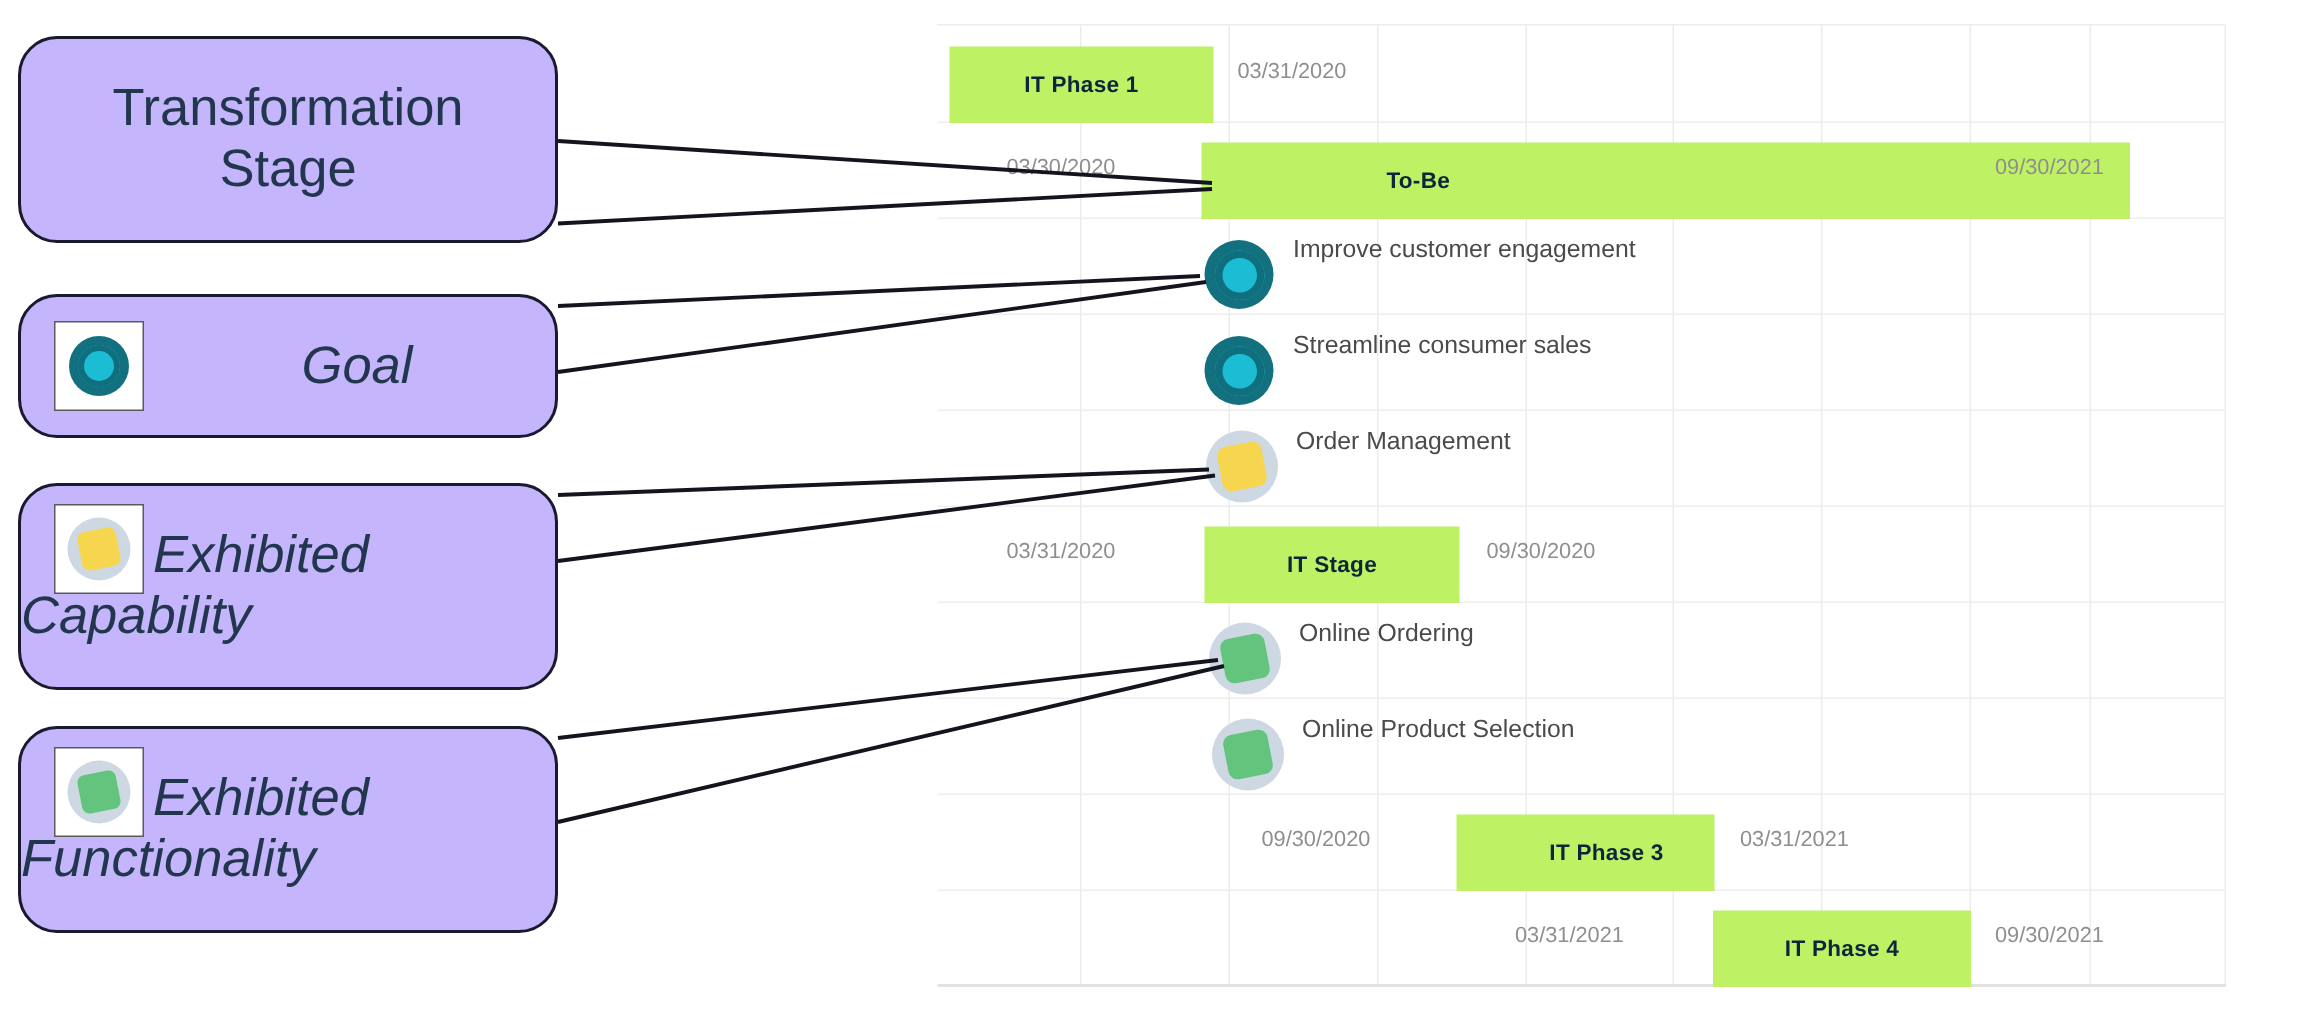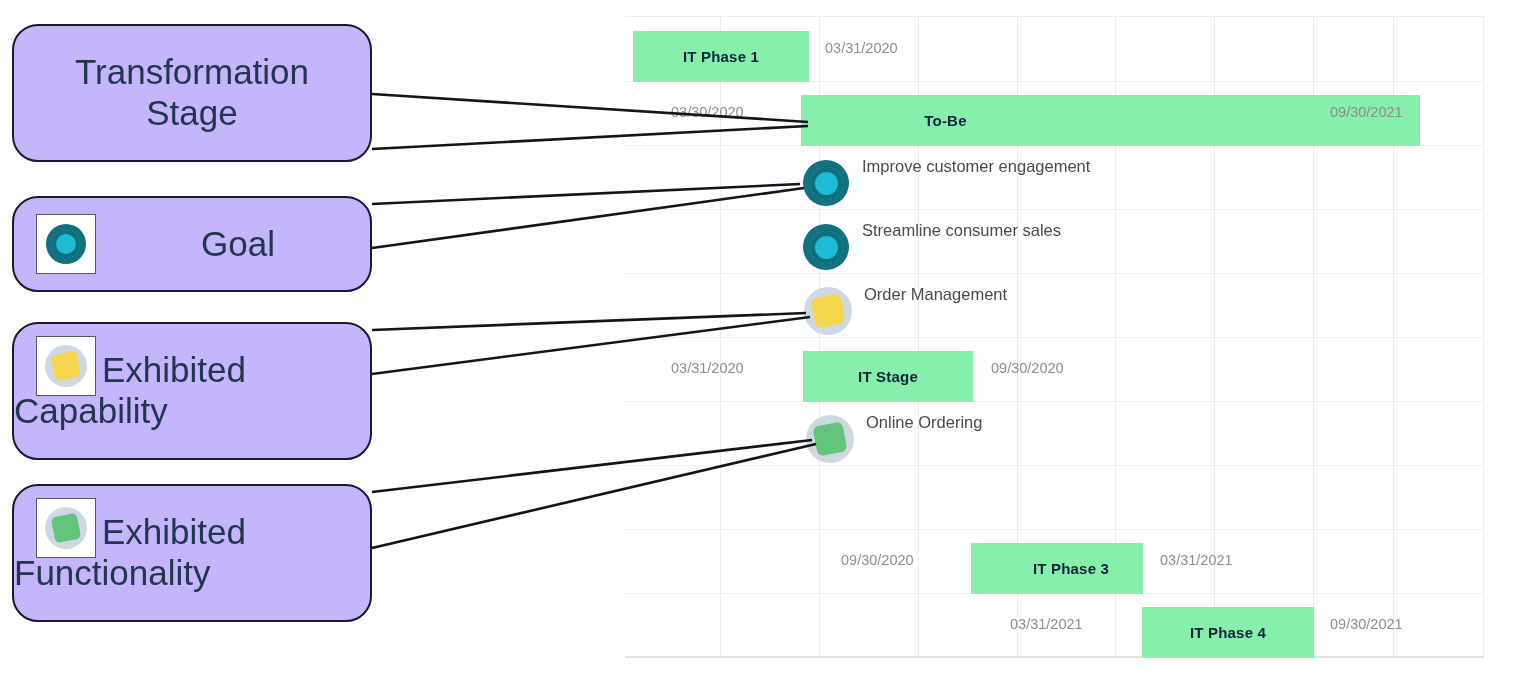--- a/index.html
+++ b/index.html
@@ -45,21 +45,21 @@
     position: absolute;
     left: 0;
     right: 0;
     height: 64px;
   }
 
   .bar {
     position: absolute;
     top: 14px;
     height: 51px;
-    background: #86efac;
+    background: #bef264;
     display: flex;
     align-items: center;
     justify-content: center;
     overflow: hidden;
     box-sizing: border-box;
   }
   .bar-label {
     color: #10243c;
     font-size: 15px;
     font-weight: bold;
@@ -161,20 +161,21 @@
     line-height: 1.16;
     text-align: center;
     width: 100%;
     padding: 0 6px;
     box-sizing: border-box;
   }
   .callout.with-icon .callout-text {
     text-align: left;
     width: auto;
     flex: 1;
+    font-style: italic;
   }
   .swatch {
     width: 58px;
     height: 58px;
     flex: 0 0 auto;
     border: 1px solid #5a5a5a;
     margin-left: 22px;
     margin-right: 10px;
     position: relative;
     background: #ffffff;
@@ -337,20 +338,30 @@
     <div class="item" style="left:179px;">
       <span class="icon-wrap">
           <span class="diamond-icon diamond-green">
             <i></i>
           </span>
         </span>
       <span class="item-text">Online Ordering</span>
     </div>
   </div>
 
+  <div class="gantt-row" style="top:448px;">
+    <div class="item" style="left:181px;">
+      <span class="icon-wrap">
+          <span class="diamond-icon diamond-green">
+            <i></i>
+          </span>
+        </span>
+      <span class="item-text">Online Product Selection</span>
+    </div>
+  </div>
 
   <div class="gantt-row" style="top:512px;">
     <span class="date-label left" style="left:216px;">09/30/2020</span>
     <div class="bar" style="left:346px; width:172px;">
       <span class="bar-label" style="margin-left:28px;">IT Phase 3</span>
     </div>
     <span class="date-label right" style="left:535px;">03/31/2021</span>
   </div>
 
   <div class="gantt-row" style="top:576px;">

